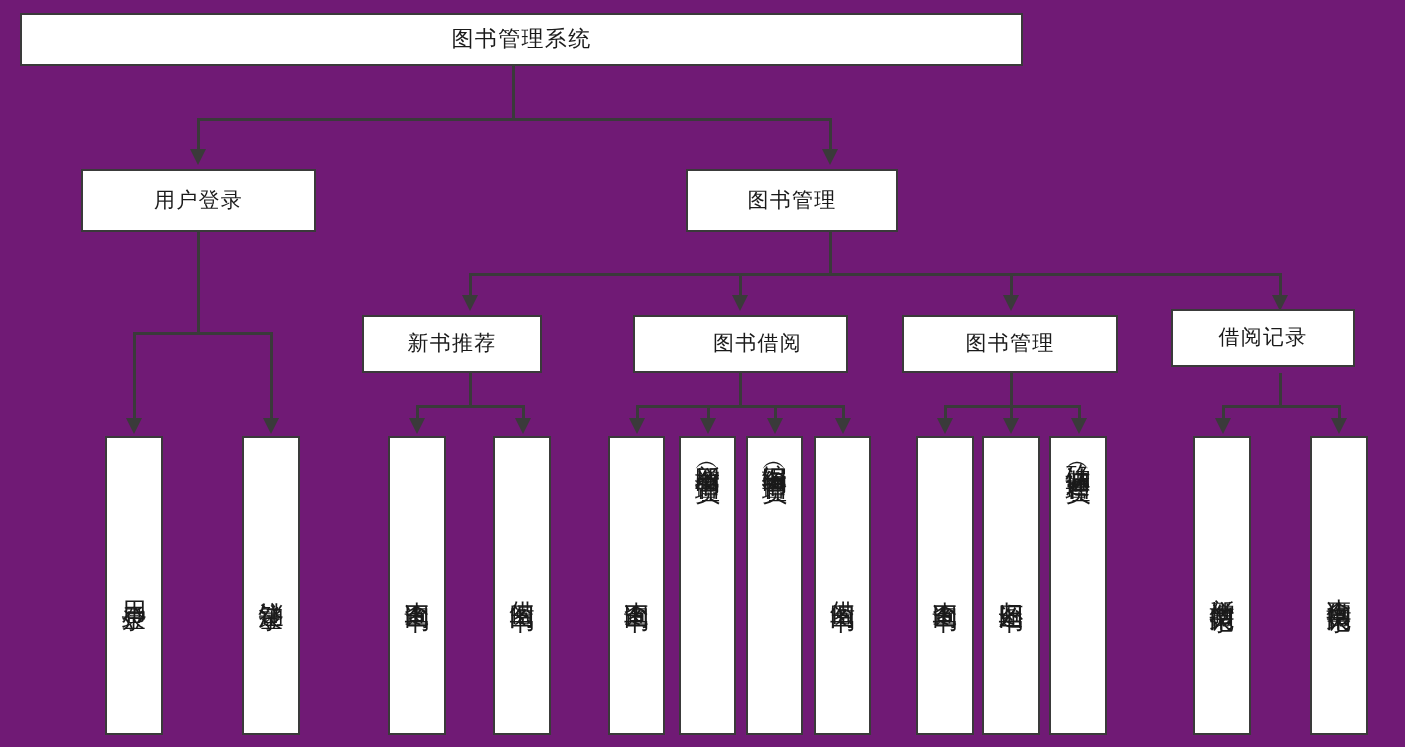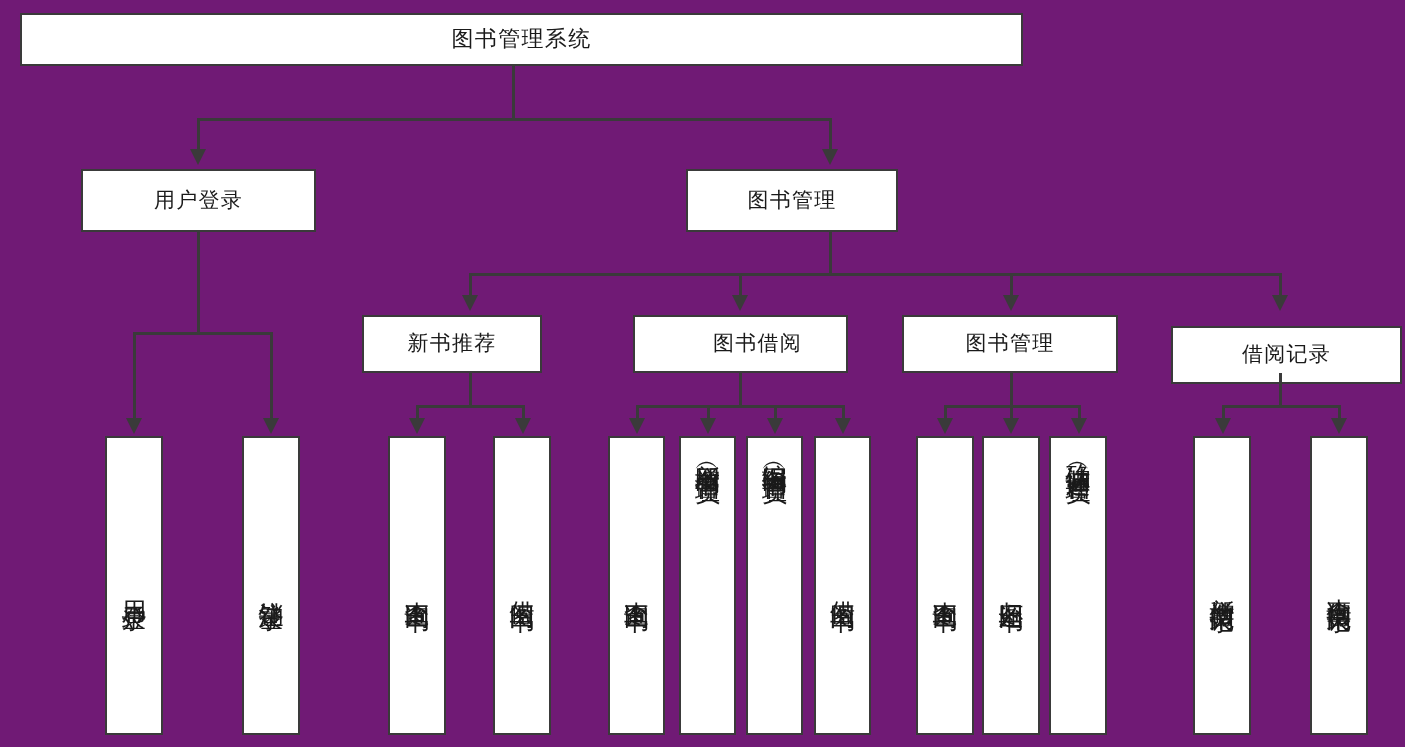--- a/index.html
+++ b/index.html
@@ -138,21 +138,21 @@
 
   <div class="node h" style="left:362px; top:315px; width:180px; height:58px;">
     <span class="label">新书推荐</span>
   </div>
   <div class="node h" style="left:633px; top:315px; width:215px; height:58px;padding-left:34px;">
     <span class="label">图书借阅</span>
   </div>
   <div class="node h" style="left:902px; top:315px; width:216px; height:58px;">
     <span class="label">图书管理</span>
   </div>
-  <div class="node h" style="left:1171px; top:326px; width:231px; height:58px;">
+  <div class="node h" style="left:1171px; top:309px; width:184px; height:58px;">
     <span class="label">借阅记录</span>
   </div>
 
   <div class="vline" style="left:469px; top:373px; height:33px;"></div>
   <div class="hline" style="left:416px; top:405px; width:106px;"></div>
   <div class="vline" style="left:416px; top:405px; height:13px;"></div>
   <div class="arrow" style="left:409px; top:418px;"></div>
   <div class="vline" style="left:522px; top:405px; height:13px;"></div>
   <div class="arrow" style="left:515px; top:418px;"></div>
 

